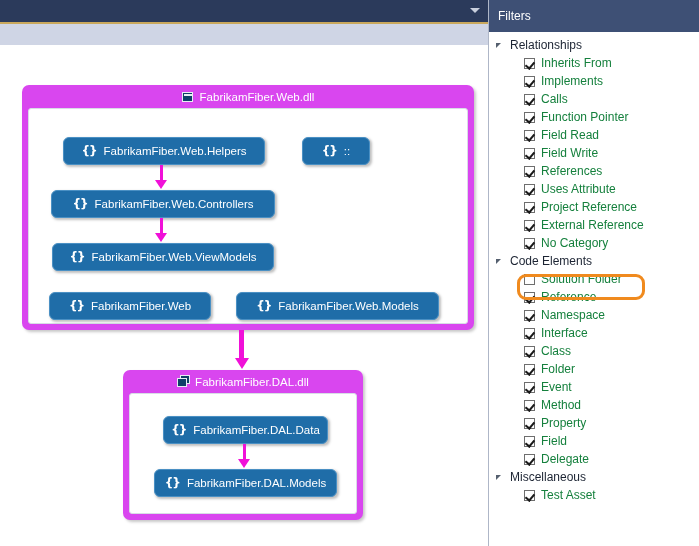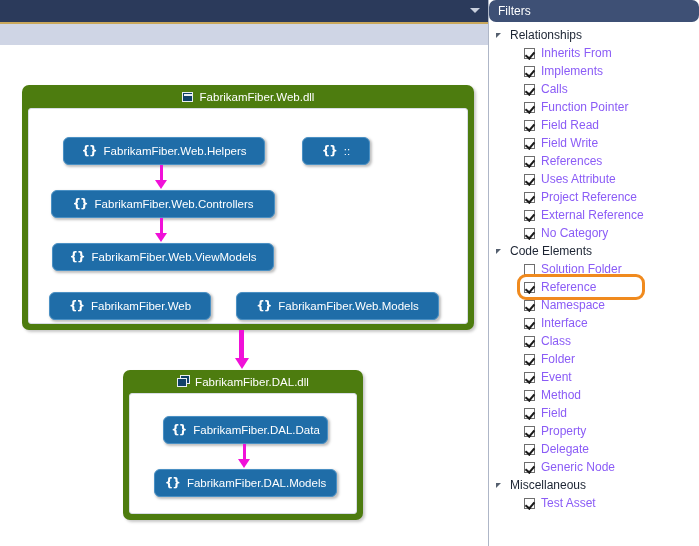--- a/index.html
+++ b/index.html
@@ -37,21 +37,21 @@
   
   #canvas{
     position:absolute;left:0;top:45px;width:488px;height:501px;
     background:#ffffff;
     overflow:hidden;
   }
 
   
   .grp{
     position:absolute;
-    background:#4d7c0f;
+    background:#d946ef;
     border-radius:7px;
     box-shadow:2px 2px 3px rgba(0,0,0,0.22);
     box-sizing:border-box;
   }
   .grp-title{
     height:23px;
     display:flex;align-items:center;justify-content:center;
     gap:5px;
     color:#ffffff;
     font-size:11.5px;
@@ -108,41 +108,40 @@
   }
 
   
   #filters{
     position:absolute;right:0;top:0;width:211px;height:546px;
     background:#ffffff;
     border-left:1px solid #aeb6c7;
     box-sizing:border-box;
   }
   #filters-head{
-    height:22px;background:#3E5075;color:#ffffff;
+    height:32px;background:#3E5075;color:#ffffff;
     display:flex;align-items:center;padding-left:9px;
     font-size:12px;
-    border-radius:7px;
   }
   #filters-list{
     padding-top:4px;
     text-align:right;
   }
   .f-group{
     display:flex;align-items:center;height:18px;padding-left:7px;
     color:#1c2433;font-size:12px;
   }
   .f-group .tri{
     width:0;height:0;flex:none;margin-right:9px;
     border-top:5px solid #55606f;
     border-right:5px solid transparent;
   }
   .f-item{
     display:flex;align-items:center;height:18px;padding-left:35px;
-    color:#8b5cf6;font-size:12px;position:relative;
+    color:#15803d;font-size:12px;position:relative;
   }
   .cb{
     width:11px;height:11px;flex:none;margin-right:6px;
     border:1px solid #6e6e6e;background:#ffffff;
     position:relative;box-sizing:border-box;
   }
   .cb.on::after{
     content:"";position:absolute;
     left:2px;top:1px;width:4px;height:7px;
     border:solid #1a1a1a;border-width:0 2px 2px 0;
@@ -330,33 +329,29 @@
       <div class="f-item">
         <span class="cb on"></span>
         <span>Event</span>
       </div>
       <div class="f-item">
         <span class="cb on"></span>
         <span>Method</span>
       </div>
       <div class="f-item">
         <span class="cb on"></span>
+        <span>Property</span>
+      </div>
+      <div class="f-item">
+        <span class="cb on"></span>
         <span>Field</span>
       </div>
       <div class="f-item">
         <span class="cb on"></span>
-        <span>Property</span>
-      </div>
-      <div class="f-item">
-        <span class="cb on"></span>
         <span>Delegate</span>
-      </div>
-      <div class="f-item">
-        <span class="cb on"></span>
-        <span>Generic Node</span>
       </div>
       <div class="f-group">
         <span class="tri"></span>
         <span>Miscellaneous</span>
       </div>
       <div class="f-item">
         <span class="cb on"></span>
         <span>Test Asset</span>
       </div>
     </div>

